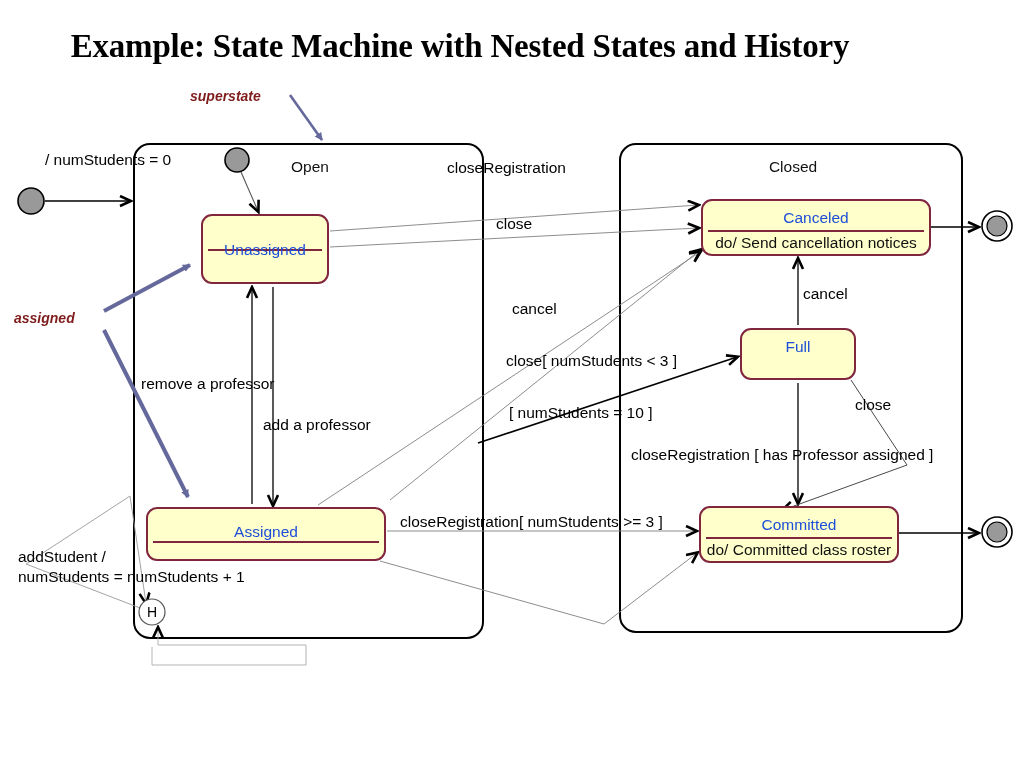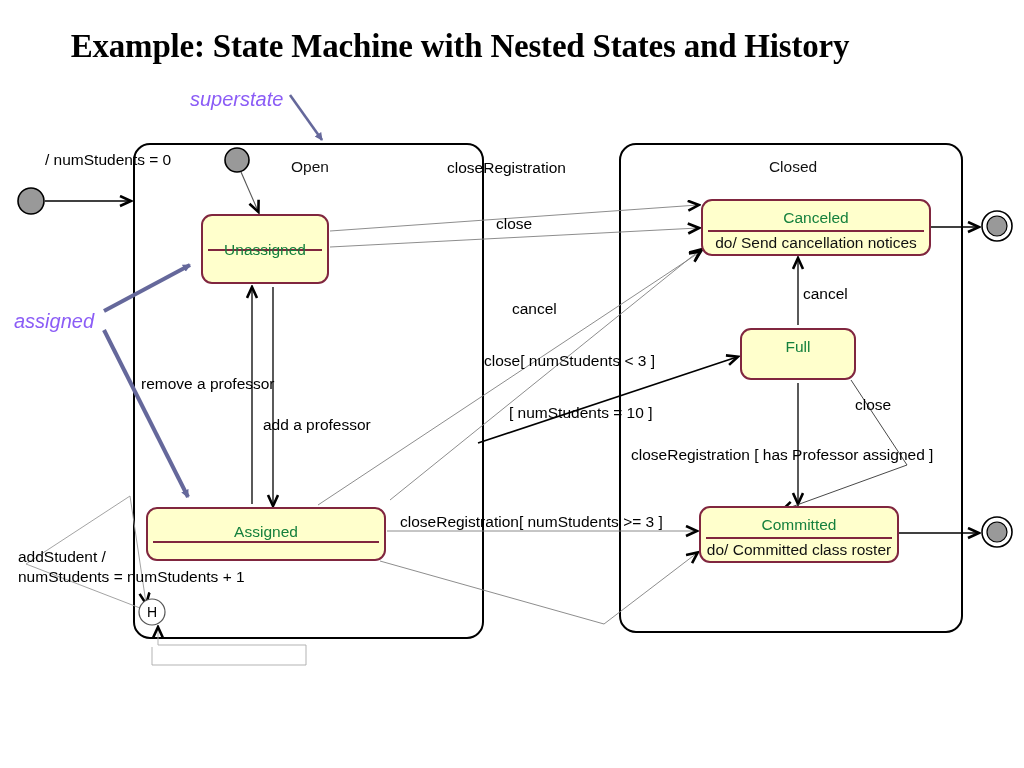--- a/index.html
+++ b/index.html
@@ -39,30 +39,30 @@
     font-family: "Liberation Sans", sans-serif;
     font-size: 15.5px;
     color: #000000;
     white-space: nowrap;
     line-height: 19px;
   }
   .annot {
     position: absolute;
     font-family: "Liberation Sans", sans-serif;
     font-style: italic;
-    font-weight: normal;
-    font-size: 20px;
-    color: #8b5cf6;
+    font-weight: bold;
+    font-size: 14px;
+    color: #7f1d1d;
     white-space: nowrap;
   }
   .state-name {
     position: absolute;
     font-family: "Liberation Sans", sans-serif;
     font-size: 15.5px;
-    color: #15803d;
+    color: #1d4ed8;
     white-space: nowrap;
     text-align: center;
     transform: translateX(-50%);
   }
   .state-act {
     position: absolute;
     font-family: "Liberation Sans", sans-serif;
     font-size: 15.5px;
     color: #111111;
     white-space: nowrap;
@@ -213,21 +213,21 @@
   <div class="hist-lbl" style="left:152px; top:612px;">H</div>
 
   <div class="lbl" style="left:45px; top:150px;">/ numStudents = 0</div>
 
   <div class="lbl" style="left:447px; top:158px;">closeRegistration</div>
 
   <div class="lbl" style="left:496px; top:214px;">close</div>
 
   <div class="lbl" style="left:512px; top:299px;">cancel</div>
 
-  <div class="lbl" style="left:484px; top:351px;">close[ numStudents &lt; 3 ]</div>
+  <div class="lbl" style="left:484px; top:351px;padding-left:22px;">close[ numStudents &lt; 3 ]</div>
 
   <div class="lbl" style="left:509px; top:403px;">[ numStudents = 10 ]</div>
 
   <div class="lbl" style="left:141px; top:374px;">remove a professor</div>
 
   <div class="lbl" style="left:263px; top:415px;">add a professor</div>
 
   <div class="lbl" style="left:803px; top:284px;">cancel</div>
 
   <div class="lbl" style="left:855px; top:395px;">close</div>

